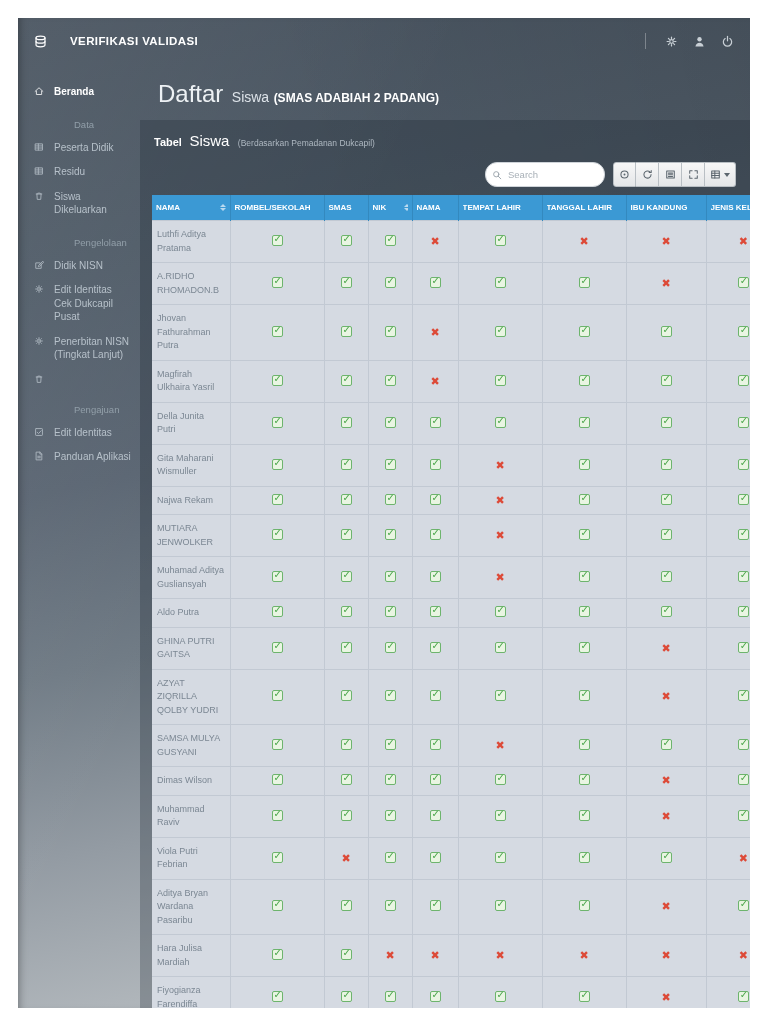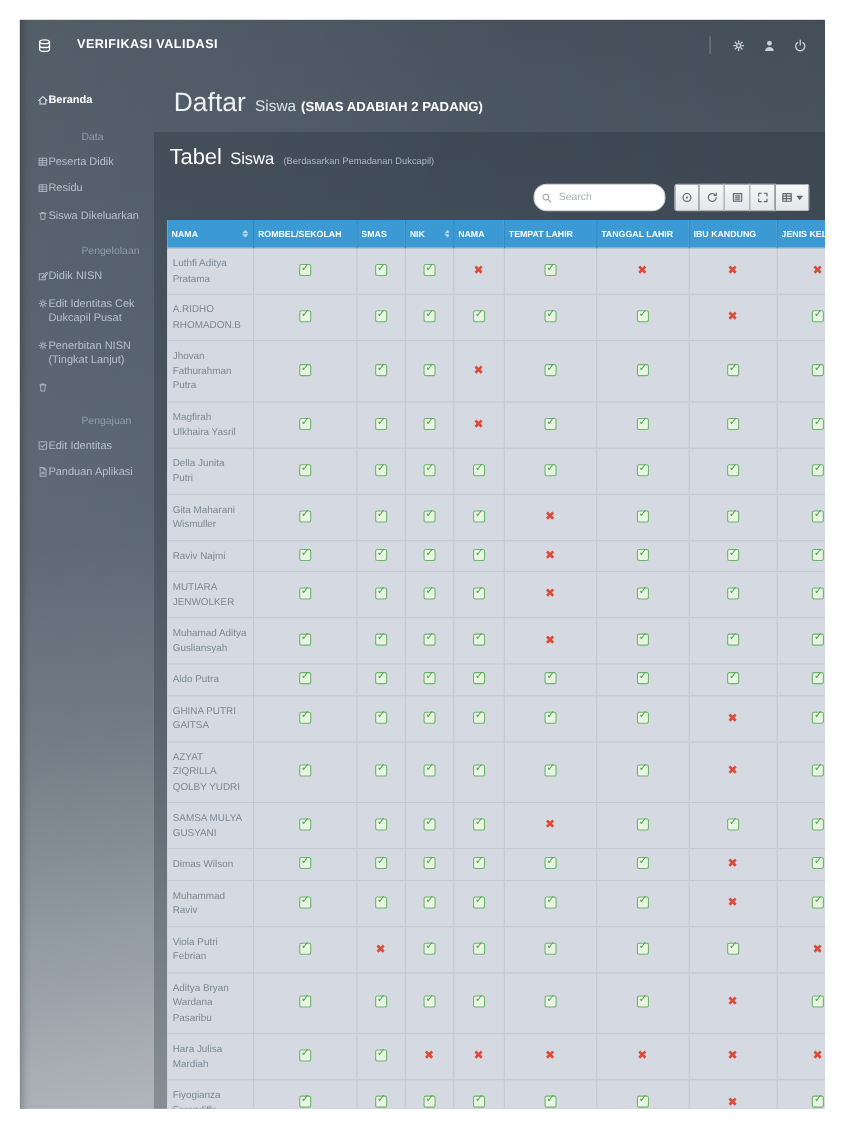--- a/index.html
+++ b/index.html
@@ -17,34 +17,34 @@
   .topbar{height:46px;display:flex;align-items:center;padding:0 16px 0 16px;position:relative;z-index:5;}
   .brand{display:flex;align-items:center;gap:23px;color:#ffffff;font-size:11.5px;font-weight:bold;letter-spacing:.4px;}
   .brand .icn{width:13px;height:13px;}
   .top-right{margin-left:auto;display:flex;align-items:center;gap:15px;color:#c9d0d6;}
   .top-divider{width:1px;height:16px;background:rgba(255,255,255,0.30);margin-right:4px;}
   .top-ic{background:none;border:none;padding:0;color:#c9d0d6;cursor:pointer;display:flex;}
   .top-ic .icn{width:13px;height:13px;}
 
   
   .sidebar{position:absolute;top:46px;left:0;width:122px;bottom:0;padding:10px 8px 0 16px;z-index:4;}
-  .side-item{display:flex;gap:0;align-items:flex-start;margin:11px 0;color:#b7c1ca;font-size:10px;line-height:1.35;cursor:pointer;}
+  .side-item{display:flex;gap:10px;align-items:flex-start;margin:11px 0;color:#b7c1ca;font-size:10px;line-height:1.35;cursor:pointer;}
   .side-item .icn{width:10px;height:10px;margin-top:1px;opacity:.85;}
   .side-item.active{color:#ffffff;font-weight:bold;}
   .side-label{color:#929fa9;font-size:9.5px;margin:20px 0 4px;padding-left:40px;}
 
   
   .content{margin-left:122px;position:relative;height:calc(100% - 46px);top:0;}
   .page-heading{padding:16px 16px 12px 18px;color:#e9edf1;}
   .ph-title{font-size:24px;font-weight:300;color:#edf1f4;}
   .ph-sub{font-size:14px;font-weight:300;color:#dde3e9;margin-left:4px;}
   .ph-school{font-size:12px;font-weight:bold;color:#ffffff;}
   .panel{background:rgba(30,40,51,0.28);min-height:calc(100% - 58px);padding:12px 0 0 12px;}
   .panel-title{padding:0 14px 4px 2px;color:#fff;}
-  .pt-bold{font-size:20px;font-weight:normal;}
+  .pt-bold{font-size:11px;font-weight:bold;}
   .pt-light{font-size:15px;font-weight:300;margin-left:3px;}
   .pt-note{font-size:8.5px;color:#aeb8c1;margin-left:4px;}
 
   
   .toolbar{display:flex;justify-content:flex-end;align-items:center;gap:8px;padding:8px 14px 8px 0;}
   .searchbox{width:120px;height:25px;background:#fff;border:1px solid #cfd4d9;border-radius:12px;display:flex;align-items:center;padding:0 6px;gap:4px;color:#9aa3ab;}
   .searchbox .icn{width:10px;height:10px;}
   .searchbox input{border:none;outline:none;flex:1;min-width:0;font-size:9.5px;font-family:inherit;color:#55606a;background:transparent;}
   .searchbox input::placeholder{color:#a8b0b7;}
   .btn-group{display:flex;}
@@ -442,21 +442,21 @@
                 <td class="mark-cell"><span class="mark-check"></span></td>
                 <td class="mark-cell"><span class="mark-check"></span></td>
                 <td class="mark-cell"><span class="mark-check"></span></td>
                 <td class="mark-cell"><span class="mark-check"></span></td>
                 <td class="mark-cell"><span class="mark-x"></span></td>
                 <td class="mark-cell"><span class="mark-check"></span></td>
                 <td class="mark-cell"><span class="mark-check"></span></td>
                 <td class="mark-cell"><span class="mark-check"></span></td>
               </tr>
               <tr>
-                <td class="name-cell">Raviv Najmi</td>
+                <td class="name-cell">Najwa Rekam</td>
                 <td class="mark-cell"><span class="mark-check"></span></td>
                 <td class="mark-cell"><span class="mark-check"></span></td>
                 <td class="mark-cell"><span class="mark-check"></span></td>
                 <td class="mark-cell"><span class="mark-check"></span></td>
                 <td class="mark-cell"><span class="mark-x"></span></td>
                 <td class="mark-cell"><span class="mark-check"></span></td>
                 <td class="mark-cell"><span class="mark-check"></span></td>
                 <td class="mark-cell"><span class="mark-check"></span></td>
               </tr>
               <tr>

